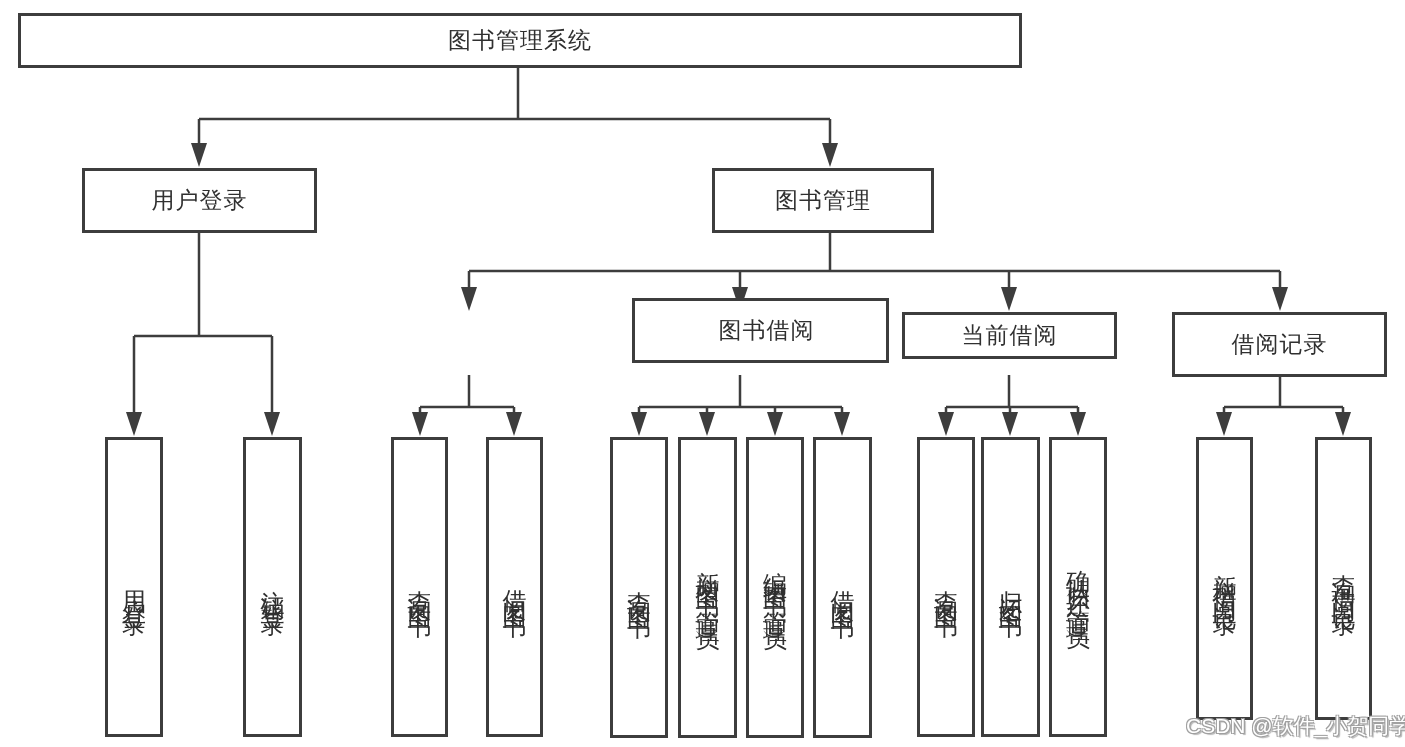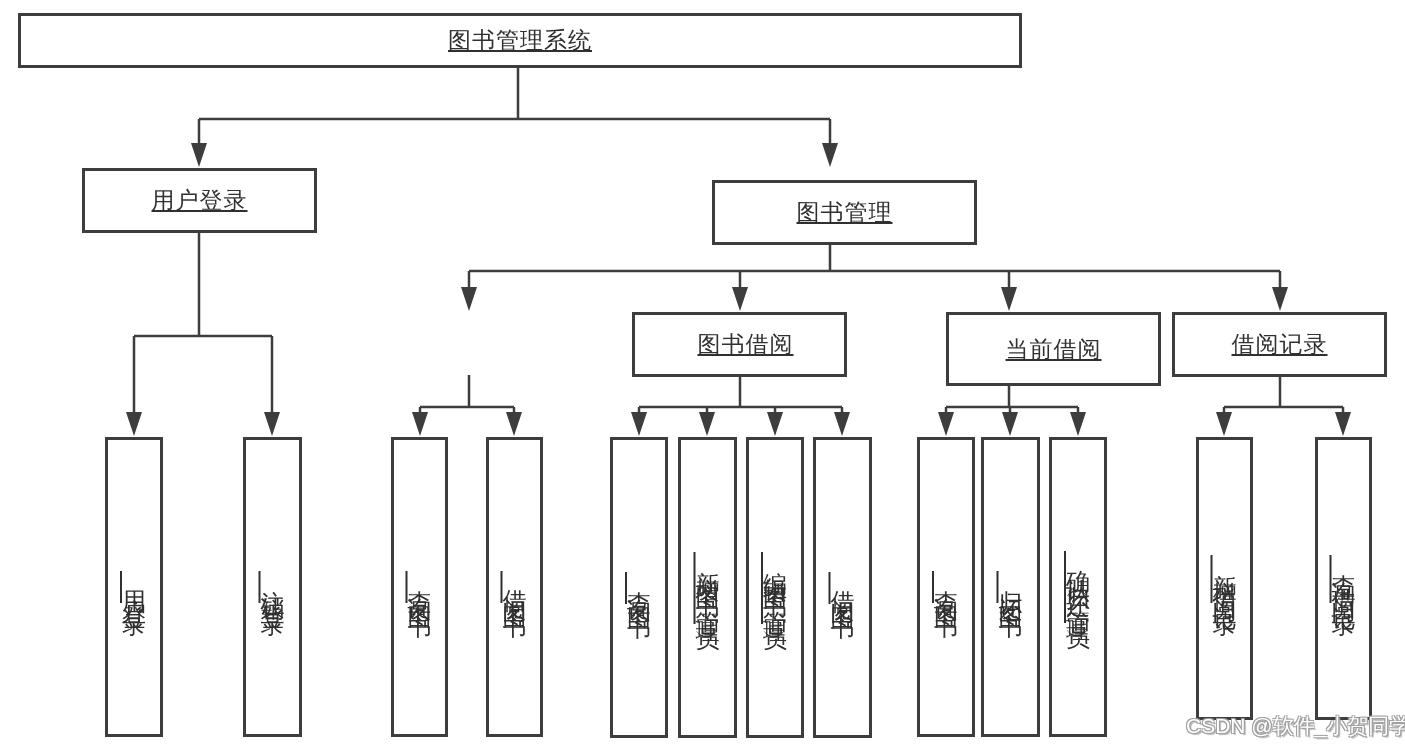--- a/index.html
+++ b/index.html
@@ -18,21 +18,20 @@
   #wires{position:absolute;left:0;top:0;width:1405px;height:747px;}
   #wires path{stroke:var(--line);stroke-width:2.5;fill:none;}
   #wires polygon{fill:var(--line);stroke:none;}
   .node{
     position:absolute;
     box-sizing:border-box;
     border:3px solid var(--line);
     background:var(--bg);
     display:flex;align-items:center;justify-content:center;
     color:var(--text);
-    text-decoration:underline;
   }
   .hnode{font-size:23px;letter-spacing:1px;}
   .leaf .vtext{
     writing-mode:vertical-rl;
     text-orientation:mixed;
     font-size:24px;
     letter-spacing:8px;
     line-height:1;
     color:var(--text);
   }
@@ -82,24 +81,24 @@
     <polygon points="1070,412 1086,412 1078,436"></polygon>
 
     <path d="M1280 375 V407 M1224 407 H1343 M1224 407 V420 M1343 407 V420"></path>
     <polygon points="1216,412 1232,412 1224,436"></polygon>
     <polygon points="1335,412 1351,412 1343,436"></polygon>
   </svg>
 
   <div class="node hnode" style="left:18px;top:13px;width:1004px;height:55px;">图书管理系统</div>
 
   <div class="node hnode" style="left:82px;top:168px;width:235px;height:65px;">用户登录</div>
-  <div class="node hnode" style="left:712px;top:168px;width:265px;height:65px;margin-top:12px;">图书管理</div>
+  <div class="node hnode" style="left:712px;top:168px;width:222px;height:65px;">图书管理</div>
 
-  <div class="node hnode" style="left:632px;top:312px;width:215px;height:65px;padding-left:12px;">图书借阅</div>
-  <div class="node hnode" style="left:902px;top:312px;width:215px;height:74px;margin-left:44px;">当前借阅</div>
+  <div class="node hnode" style="left:632px;top:298px;width:257px;height:65px;padding-left:12px;">图书借阅</div>
+  <div class="node hnode" style="left:902px;top:312px;width:215px;height:47px;">当前借阅</div>
   <div class="node hnode" style="left:1172px;top:312px;width:215px;height:65px;">借阅记录</div>
 
   <div class="node leaf" style="left:105px;top:437px;width:58px;height:300px;">
     <span class="vtext">用户登录</span>
   </div>
   <div class="node leaf" style="left:243px;top:437px;width:59px;height:300px;">
     <span class="vtext">注销登录</span>
   </div>
 
   <div class="node leaf" style="left:391px;top:437px;width:57px;height:300px;">

